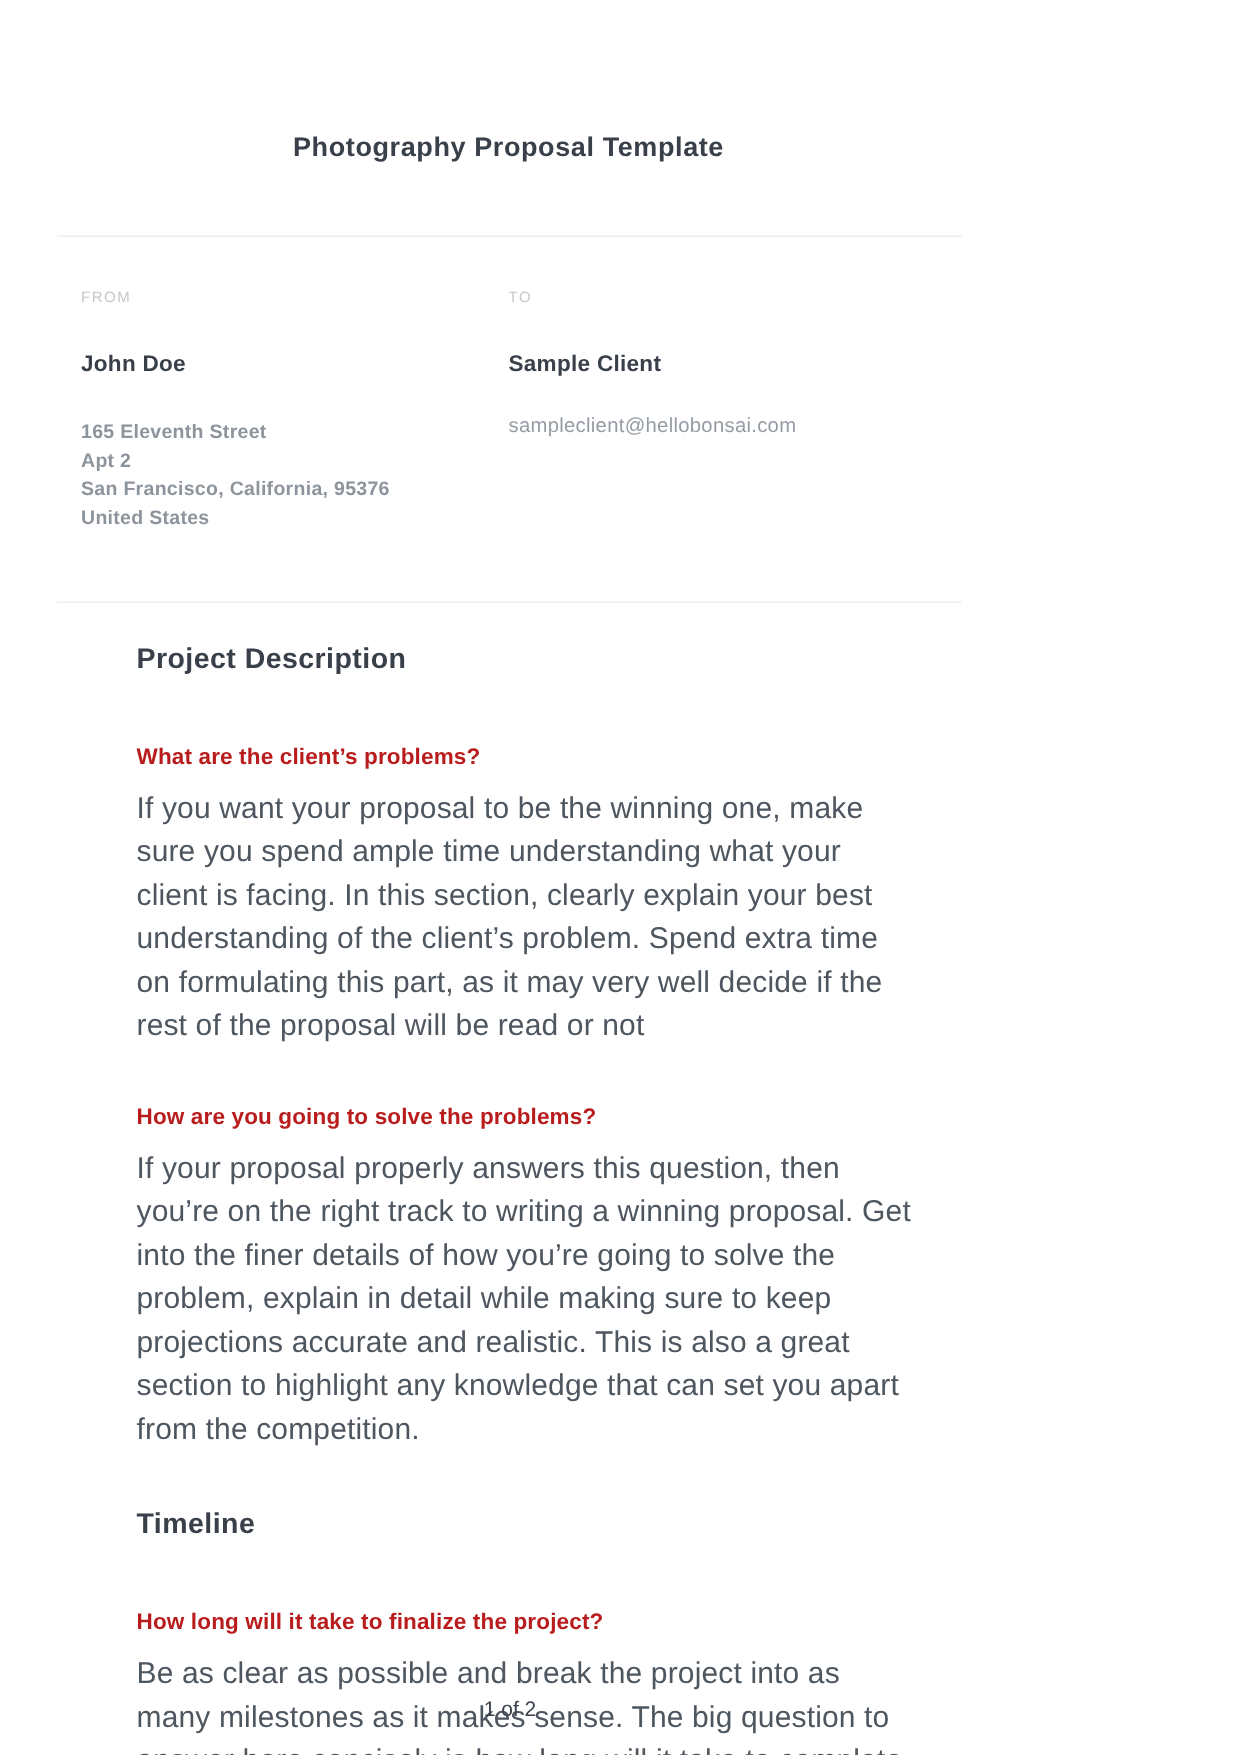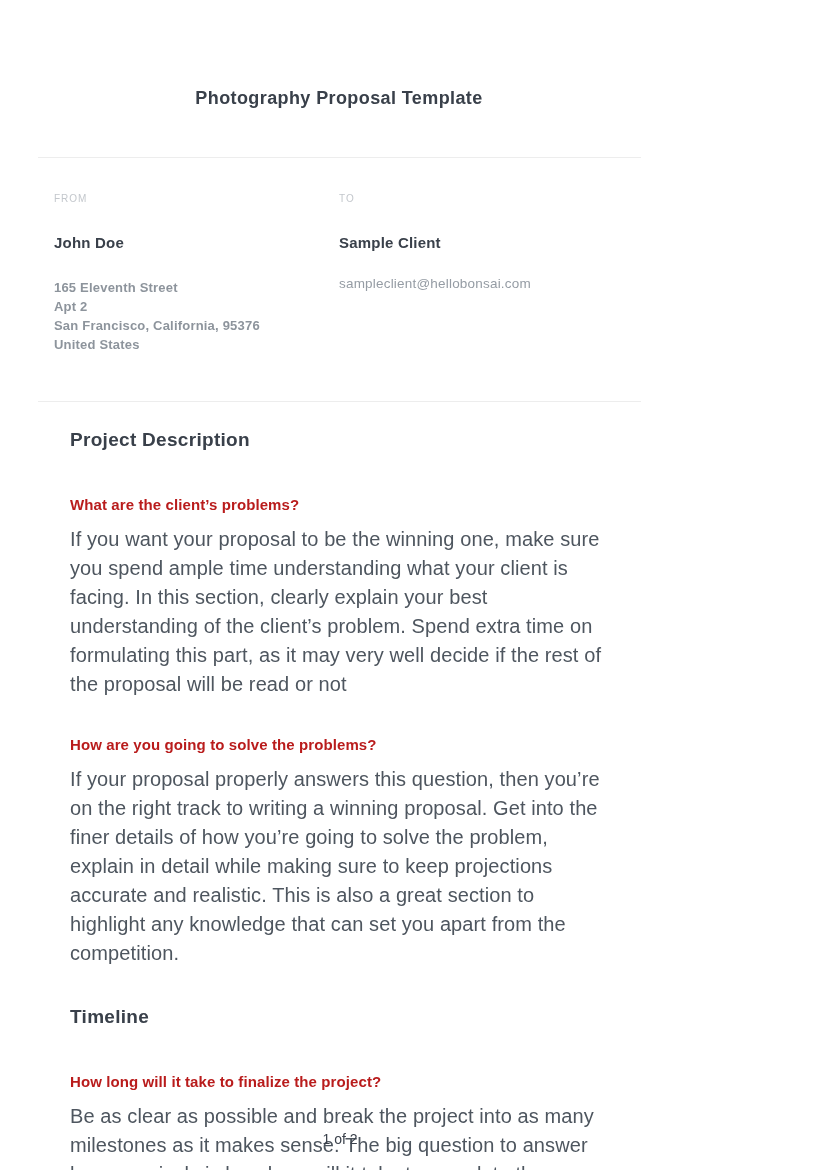--- a/index.html
+++ b/index.html
@@ -78,20 +78,21 @@
     margin-top: 23px;
     font-size: 13.5px;
     line-height: 18px;
     color: #959ca4;
     letter-spacing: 0.2px;
   }
 
   
   .content-section {
     padding: 0 70px;
+    margin-left: 21px;
   }
   .section-heading {
     margin: 26px 0 0 0;
     font-size: 19px;
     line-height: 23px;
     font-weight: 700;
     letter-spacing: 0.3px;
     color: #39404a;
   }
   .content-section.section-timeline .section-heading {

